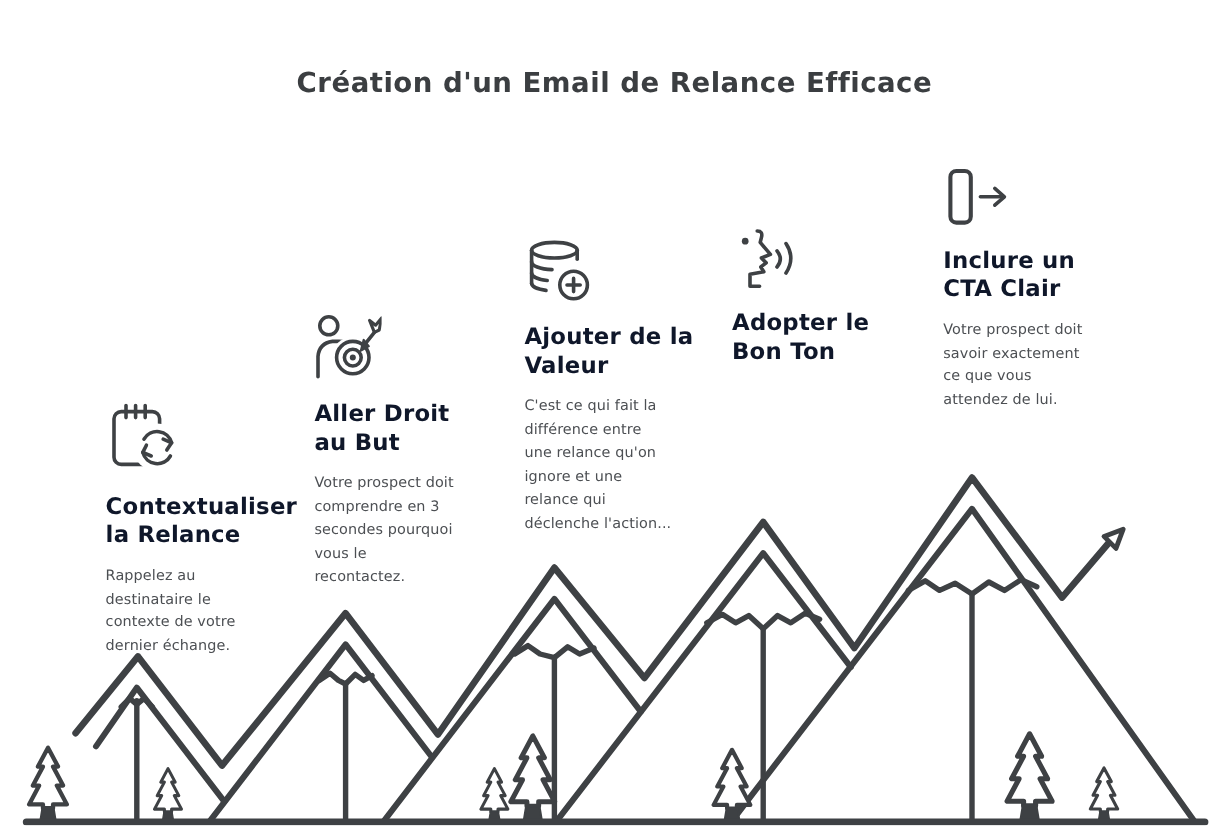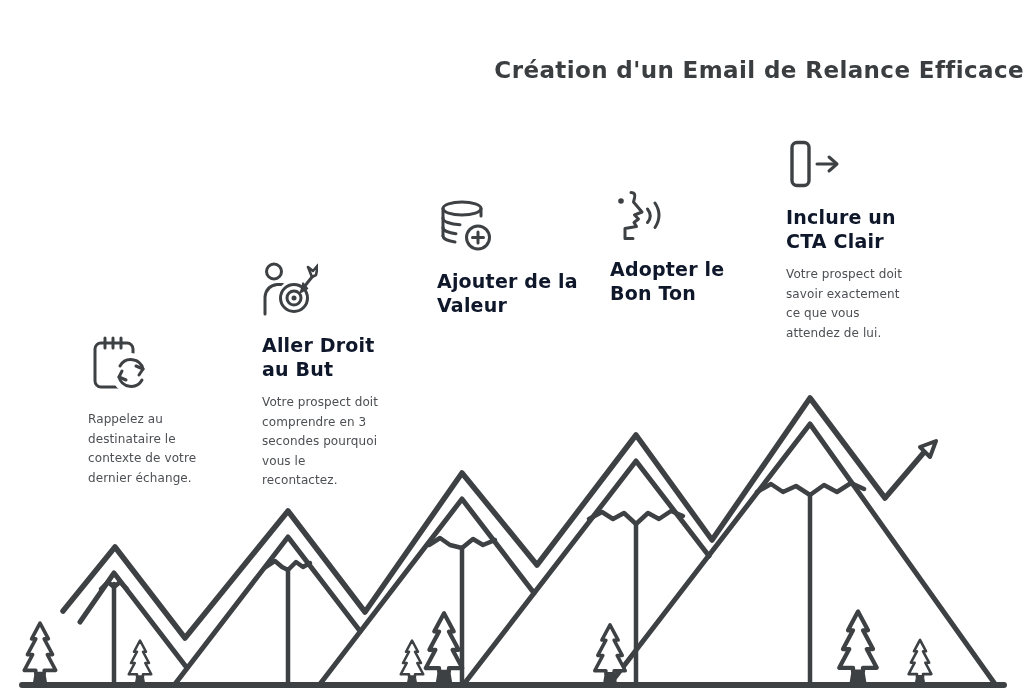--- a/index.html
+++ b/index.html
@@ -1,21 +1,21 @@
 <!DOCTYPE html>
 <html><head>
 <meta charset="utf-8">
 <style>
   html,body{margin:0;padding:0;background:#ffffff;}
   .canvas{
     position:relative;width:1024px;height:688px;background:#ffffff;overflow:hidden;
     font-family:"DejaVu Sans","Liberation Sans",sans-serif;
   }
   .page-title{
-    position:absolute;left:0;top:57px;width:1024px;text-align:right;
+    position:absolute;left:0;top:57px;width:1024px;text-align:center;
     font-size:23px;font-weight:bold;color:#3b3e41;letter-spacing:.4px;margin:0;
   }
   .mountains{position:absolute;left:0;top:0;}
   .step{position:absolute;width:176px;}
   .step .icon{margin:0 0 13px 0;}
   .step h2{
     margin:0;font-size:19px;line-height:24px;font-weight:bold;color:#0f172a;
     white-space:pre;letter-spacing:.2px;
   }
   .step p{
@@ -77,20 +77,22 @@
       <svg width="70" height="57" viewBox="0 0 70 57">
         <rect class="ink" x="7" y="7" width="38" height="44" rx="6" stroke-width="3"></rect>
         <path class="ink" stroke-width="3" d="M 17,2 L 17,12 M 25,2 L 25,12 M 33,2 L 33,12"></path>
         <circle cx="43" cy="37" r="20" fill="#ffffff"></circle>
         <path class="ink" stroke-width="3" d="M 32,30 A 12.5,12.5 0 0 1 55,33"></path>
         <path class="ink" stroke-width="3" d="M 55,33 L 48,30 M 55,33 L 51,39"></path>
         <path class="ink" stroke-width="3" d="M 54,44 A 12.5,12.5 0 0 1 31,41"></path>
         <path class="ink" stroke-width="3" d="M 31,41 L 38,44 M 31,41 L 34,35"></path>
       </svg>
     </div>
+    <h2>Contextualiser
+la Relance</h2>
     <p>Rappelez au
 destinataire le
 contexte de votre
 dernier échange.</p>
   </div>
 
   <div class="step" style="left:262px;top:262px">
     <div class="icon">
       <svg width="56" height="54" viewBox="0 0 56 54">
         <circle class="ink" cx="12" cy="9.5" r="7.5" stroke-width="3"></circle>
@@ -122,20 +124,26 @@
         <path class="ink" stroke-width="3" d="M 6,19 A 19,6.5 0 0 0 23,25.7"></path>
         <path class="ink" stroke-width="3" d="M 6,28.5 A 19,6.5 0 0 0 19,34.7"></path>
         <path class="ink" stroke-width="3" d="M 44,9.5 L 44,17"></path>
         <circle cx="41" cy="38.5" r="14.5" fill="#ffffff"></circle>
         <circle class="ink" cx="41" cy="38.5" r="11.5" stroke-width="3"></circle>
         <path class="ink" stroke-width="3" d="M 41,33 L 41,44 M 35.5,38.5 L 46.5,38.5"></path>
       </svg>
     </div>
     <h2>Ajouter de la
 Valeur</h2>
+    <p>C'est ce qui fait la
+différence entre
+une relance qu'on
+ignore et une
+relance qui
+déclenche l'action...</p>
   </div>
 
   <div class="step" style="left:610px;top:190px">
     <div class="icon">
       <svg width="54" height="50" viewBox="0 0 54 50">
         <circle cx="11" cy="11" r="2.8" fill="#3e4144"></circle>
         <path class="ink" stroke-width="3" d="M 21,2.5 Q 26,2.5 24.5,8 L 23.5,12 L 32,22 L 24.5,25 L 28.5,29 L 24,32.5 L 26.5,36.5 L 15,38.5 L 15,48.5 L 23,48.5"></path>
         <path class="ink" stroke-width="3" d="M 37.5,19 Q 43,26 37.5,32.5"></path>
         <path class="ink" stroke-width="3" d="M 45,13 Q 53,25 45,37.5"></path>
       </svg>

